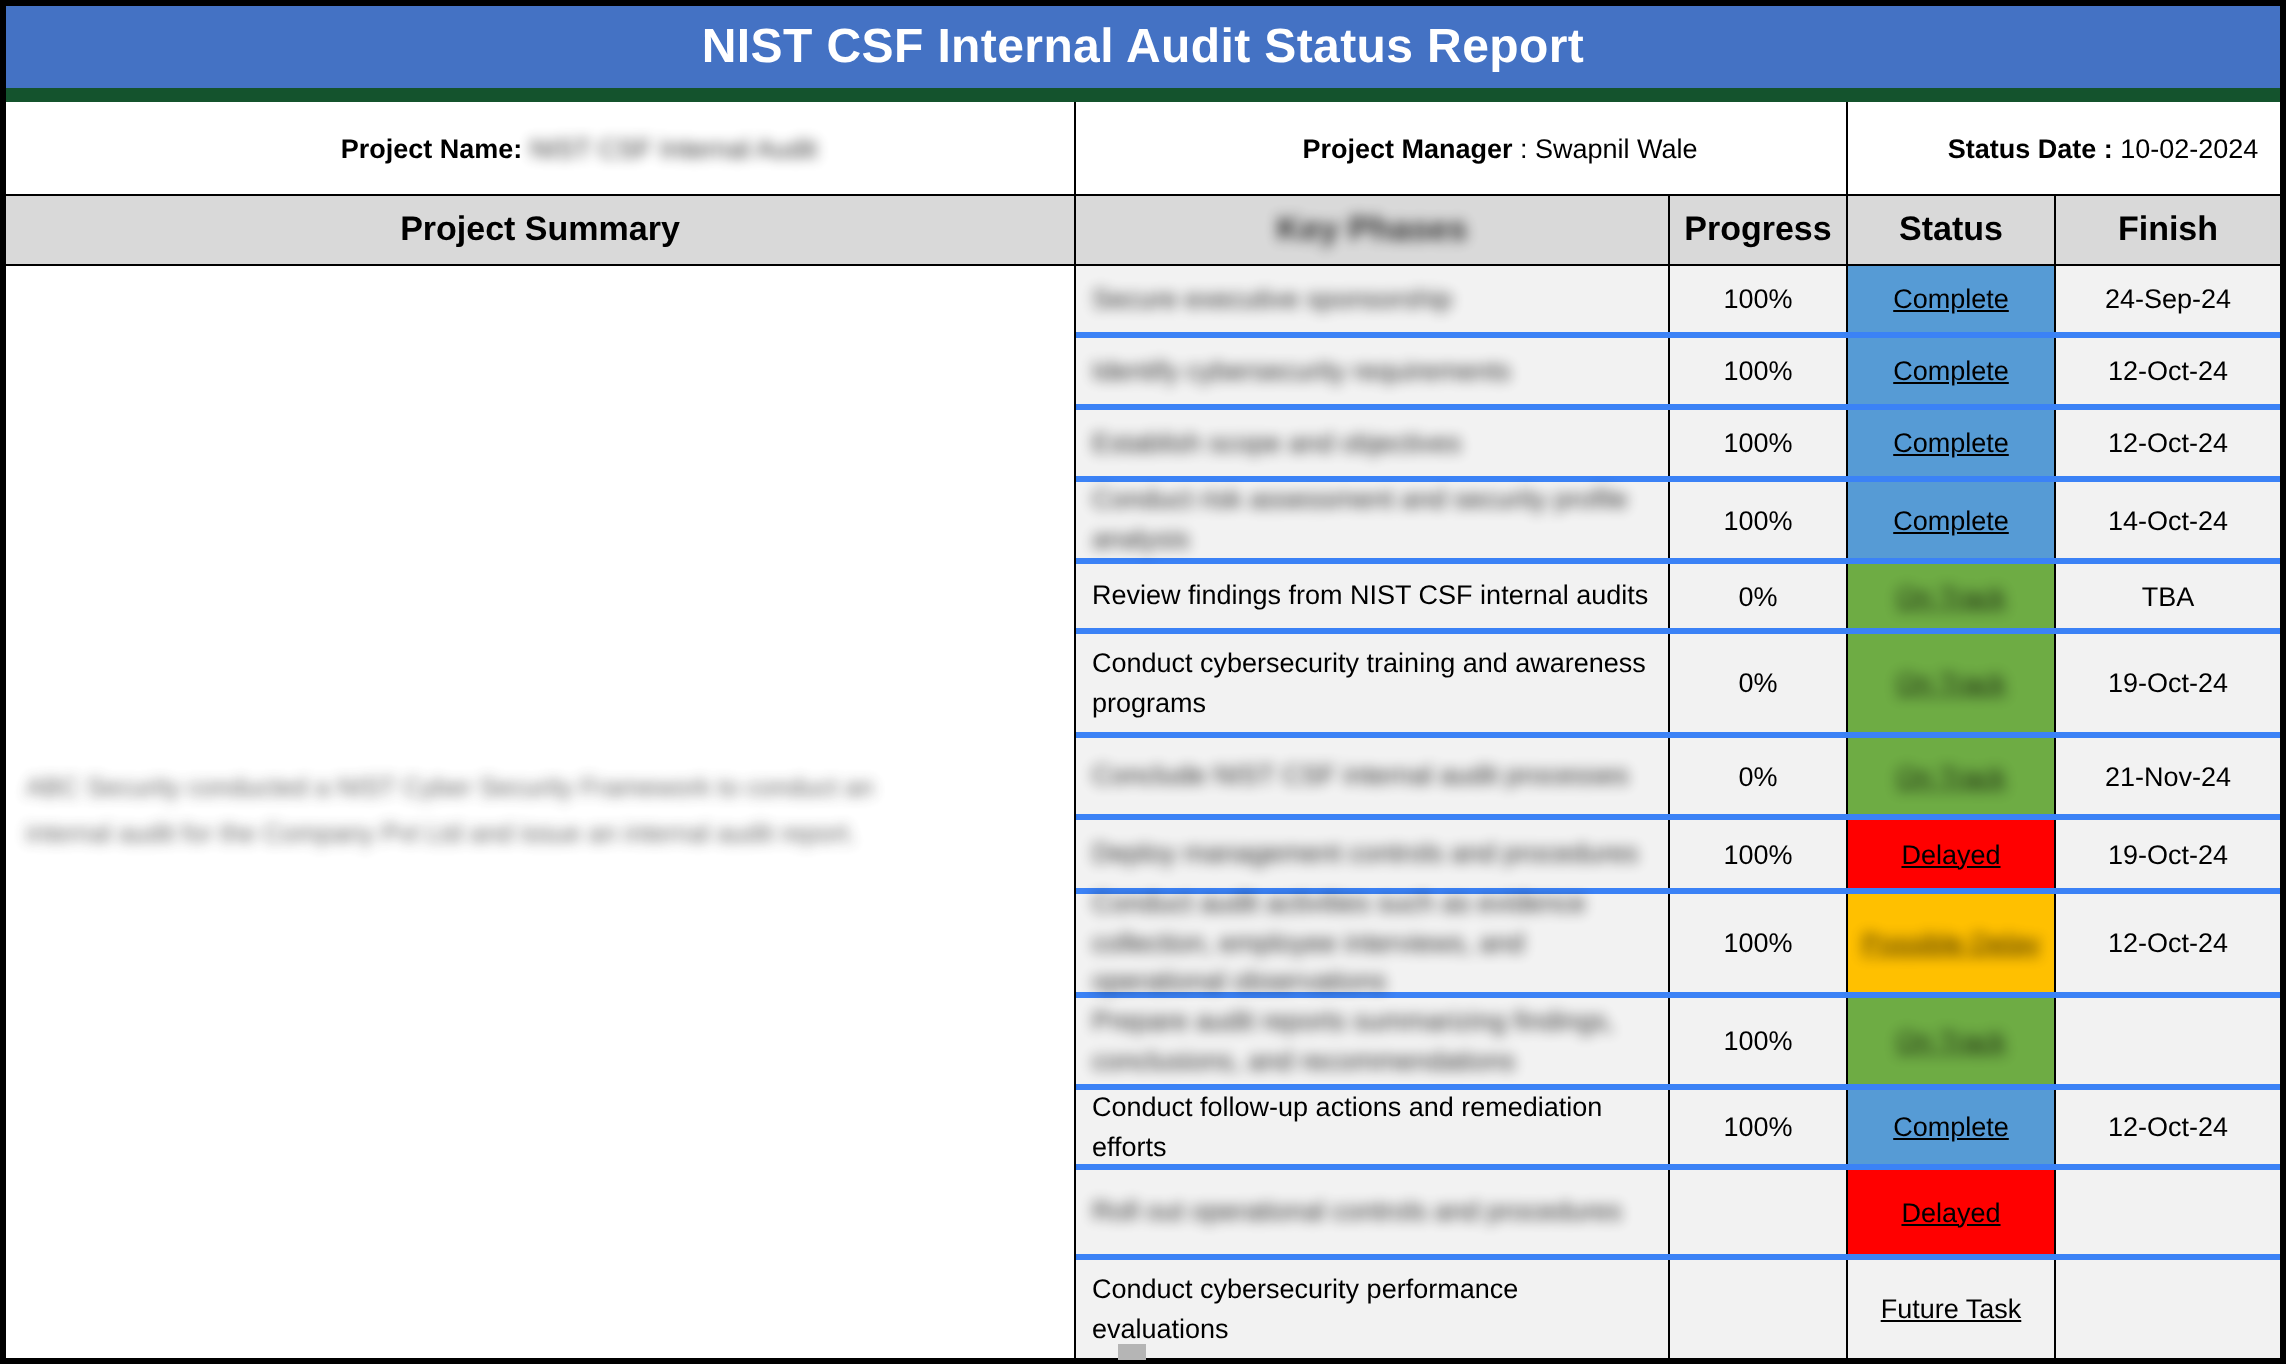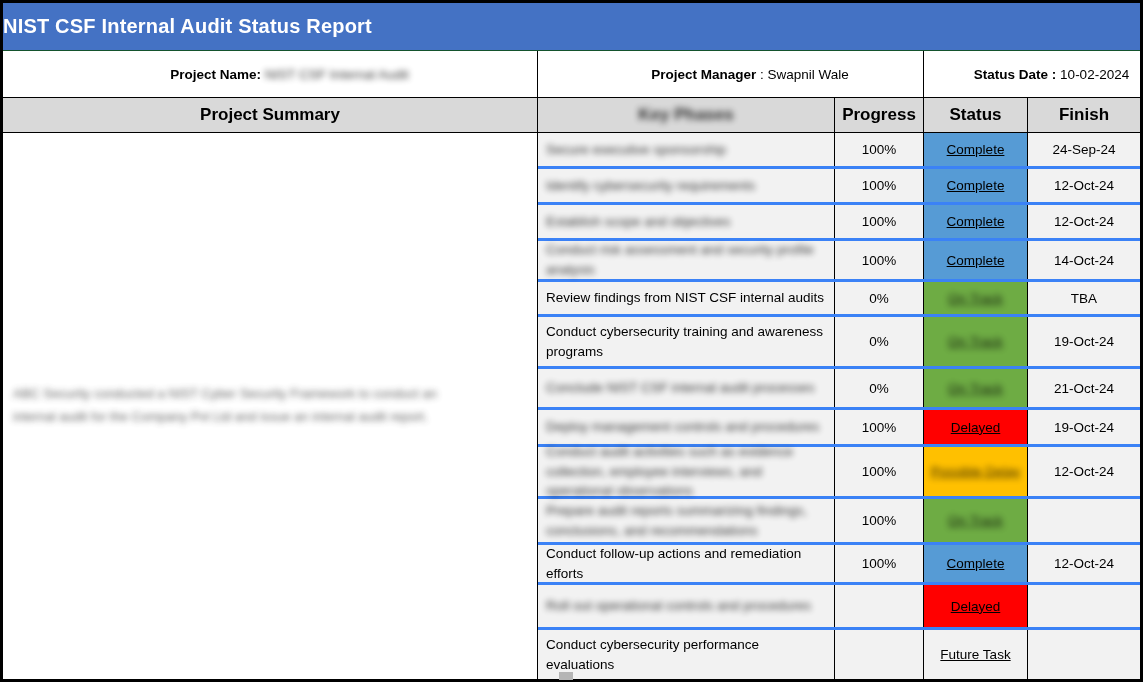--- a/index.html
+++ b/index.html
@@ -11,23 +11,23 @@
   .sheet {
     width: 1143px; height: 682px;
     border: 3px solid #000;
     background: #fff;
     display: flex; flex-direction: column;
     position: relative;
   }
   
   .titlebar {
     height: 48px; flex: 0 0 48px;
-    display: flex; align-items: center; justify-content: flex-start;
-    color: #fff; font-weight: bold; font-size: 20px;
-    border-bottom: 1px solid #14532d;
+    display: flex; align-items: center; justify-content: center;
+    color: #fff; font-weight: bold; font-size: 24px;
+    border-bottom: 7px solid #14532d;
     letter-spacing: .2px;
   }
   
   .inforow { height: 47px; flex: 0 0 47px; display: flex; border-bottom: 1px solid #000; background: #fff; }
   .inforow .icell { display: flex; align-items: center; justify-content: center; font-size: 13.5px; color: #000; white-space: pre; }
   .icell.c1 { width: 535px; border-right: 1px solid #000; }
   .icell.c2 { width: 386px; border-right: 1px solid #000; }
   .icell.c3 { flex: 1; text-align: right; }
   .blabel { font-weight: bold; padding-left: 39px; }
   
@@ -210,21 +210,21 @@
         <div class="cell phase">
             <span class="blurred">Conclude NIST CSF internal audit processes</span>
           </div>
         <div class="cell progress">
             <span>0%</span>
           </div>
         <div class="cell status" style="background-color: rgb(110, 172, 68);">
             <span class="blurred">On Track</span>
           </div>
         <div class="cell finish">
-            <span>21-Oct-24</span>
+            <span>21-Nov-24</span>
           </div>
       </div>
 
       <div class="trow" style="height:37px">
         <div class="cell phase">
             <span class="blurred">Deploy management controls and procedures</span>
           </div>
         <div class="cell progress">
             <span>100%</span>
           </div>

